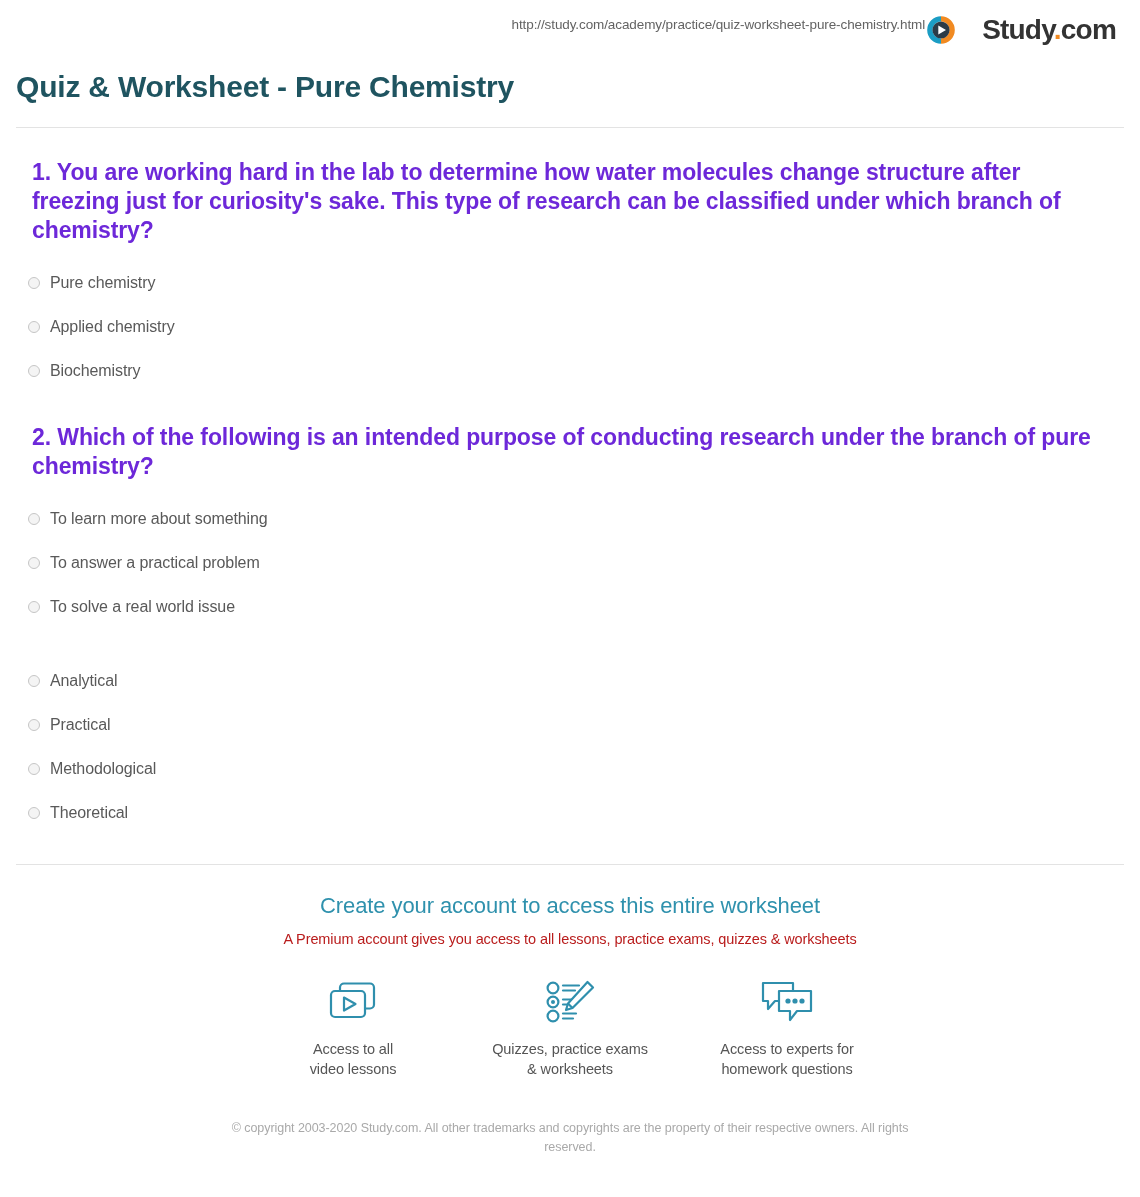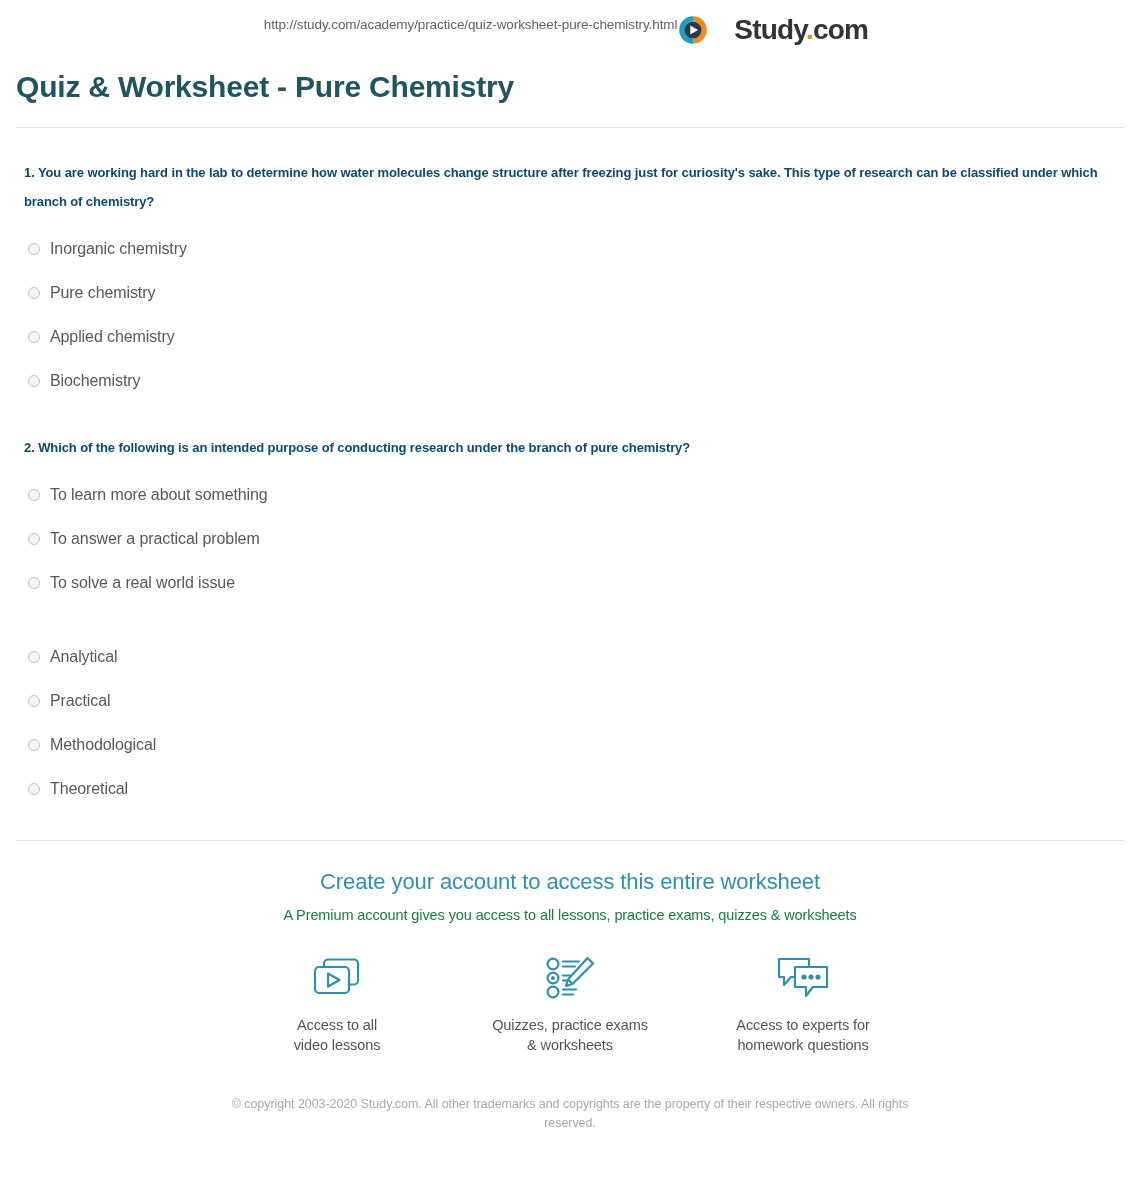--- a/index.html
+++ b/index.html
@@ -21,21 +21,21 @@
     box-sizing: border-box;
   }
 
   
   .header {
     height: 58px;
     padding: 14px 16px 0 16px;
     box-sizing: border-box;
     display: flex;
     align-items: flex-start;
-    justify-content: center;
+    justify-content: flex-end;
   }
   .url {
     font-size: 13.5px;
     color: #636363;
     letter-spacing: -0.1px;
     line-height: 16px;
     padding-top: 3px;
   }
   .logo {
     display: flex;
@@ -79,26 +79,26 @@
   }
 
   
   .questions {
     padding: 0 16px;
   }
   .question-block {
     margin-top: 30px;
   }
   .q-text {
-    font-size: 13px;
+    font-size: 23px;
     font-weight: 700;
-    color: #0c4a6e;
+    color: #6d28d9;
     line-height: 29px;
     letter-spacing: -0.1px;
-    margin: 8px;
+    margin: 16px;
   }
   .answers {
     margin: 11px 0 0 0;
     padding: 0;
     list-style: none;
   }
   .answer {
     display: flex;
     align-items: center;
     height: 44px;
@@ -135,31 +135,31 @@
   .cta-heading {
     font-size: 22px;
     color: #2f91ad;
     margin: 27px 0 0 0;
     font-weight: 400;
     line-height: 28px;
     letter-spacing: -0.1px;
   }
   .cta-sub {
     font-size: 14.5px;
-    color: #15803d;
+    color: #b91c1c;
     margin: 9px 0 4px 0;
     line-height: 20px;
     letter-spacing: -0.1px;
   }
   .features {
     display: flex;
     justify-content: center;
     align-items: flex-start;
     margin-top: 25px;
-    gap: 16px;
+    gap: 0;
   }
   .feature {
     width: 217px;
     text-align: center;
   }
   .feature-icon {
     height: 56px;
     display: flex;
     align-items: center;
     justify-content: center;
@@ -203,24 +203,20 @@
   <div class="title-wrap">
     <h1 class="title">Quiz &amp; Worksheet - Pure Chemistry</h1>
   </div>
   <hr class="rule">
 
   <div class="questions">
 
     <div class="question-block">
       <p class="q-text">1. You are working hard in the lab to determine how water molecules change structure after freezing just for curiosity's sake. This type of research can be classified under which branch of chemistry?</p>
       <ul class="answers">
-        <li class="answer">
-          <span class="radio"></span>
-          <span class="answer-label">Inorganic chemistry</span>
-        </li>
         <li class="answer">
           <span class="radio"></span>
           <span class="answer-label">Pure chemistry</span>
         </li>
         <li class="answer">
           <span class="radio"></span>
           <span class="answer-label">Applied chemistry</span>
         </li>
         <li class="answer">
           <span class="radio"></span>

